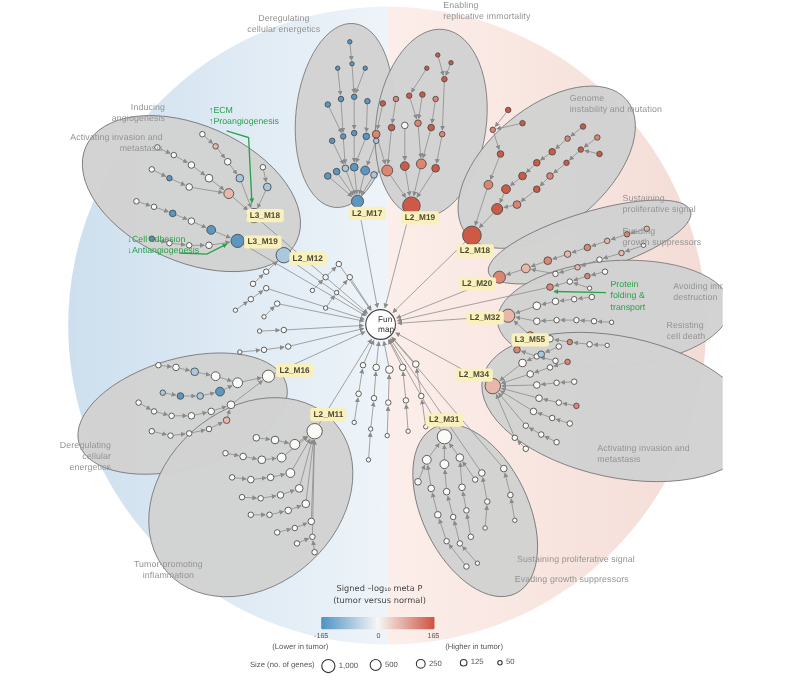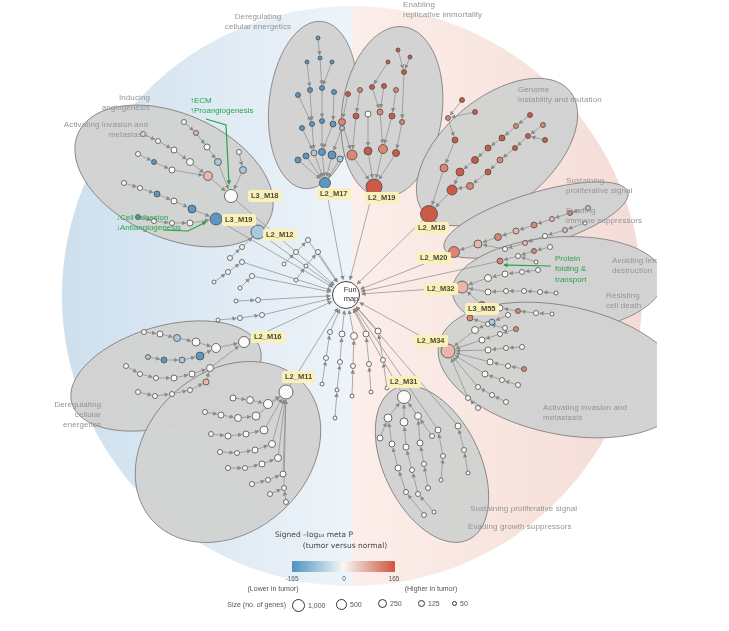--- a/index.html
+++ b/index.html
@@ -6,21 +6,21 @@
   .stage{position:relative;width:657px;height:631px;background:#fff;overflow:hidden;
          font-family:"Liberation Sans",sans-serif;}
   #svg{position:absolute;left:0;top:0;}
   #labels{position:absolute;left:0;top:0;width:729px;height:631px;pointer-events:none;}
   .hallmark{position:absolute;font-size:8px;line-height:1.26;color:#949494;white-space:pre-line;letter-spacing:.1px;}
   .modlabel{position:absolute;font-size:7.5px;line-height:1;font-weight:700;color:#4a4a38;
             background:#faf0bb;padding:2px 3px;border-radius:2.5px;white-space:nowrap;}
   .annot{position:absolute;font-size:8px;line-height:1.3;color:#2aa24b;white-space:pre-line;font-weight:400;}
   .center-label{position:absolute;left:351px;top:295px;transform:translate(-50%,-50%);
             font-size:7.5px;line-height:1.15;color:#333;white-space:pre-line;}
-  .lg-title{position:absolute;left:275px;top:530px;width:140px;text-align:left;
+  .lg-title{position:absolute;left:275px;top:530px;width:140px;text-align:center;
             font-family:"DejaVu Sans",sans-serif;font-size:7.5px;color:#444;}
   .lg-sub{position:absolute;left:275px;top:541px;width:140px;text-align:center;
             font-family:"DejaVu Sans",sans-serif;font-size:7.5px;color:#444;}
   .colorbar{position:absolute;left:292px;top:561px;width:103px;height:11px;border-radius:1px;}
   .tick{position:absolute;top:575px;width:28px;text-align:center;font-size:6.5px;color:#555;}
   .t-min{left:278px;} .t-mid{left:330px;} .t-max{left:380px;}
   .cap{position:absolute;top:585px;font-size:7px;color:#555;text-align:center;}
   .c-min{left:228px;width:90px;} .c-max{left:381px;width:100px;}
   .size-label{position:absolute;left:180px;top:601px;width:106px;text-align:right;font-size:7px;color:#555;}
   .size-item{position:absolute;top:599px;font-size:7px;color:#555;white-space:nowrap;}
@@ -569,34 +569,36 @@
 replicative immortality</div>
       <div class="hallmark" style="top: 85px; left: 518px;">Genome
 instability and mutation</div>
       <div class="hallmark" style="top: 93px; left: -10px; width: 160px; text-align: right;">Inducing
 angiogenesis</div>
       <div class="hallmark" style="top: 120px; left: -12px; width: 160px; text-align: right;">Activating invasion and
 metastasis</div>
       <div class="hallmark" style="top: 176px; left: 566px;">Sustaining
 proliferative signal</div>
       <div class="hallmark" style="top: 206px; left: 566px;">Evading
-immune suppressors</div>
+growth suppressors</div>
       <div class="hallmark" style="top: 256px; left: 612px;">Avoiding immune
 destruction</div>
       <div class="hallmark" style="top: 291px; left: 606px;">Resisting
 cell death</div>
       <div class="hallmark" style="top: 403px; left: 543px;">Activating invasion and
 metastasis</div>
       <div class="hallmark" style="top: 400px; left: -59px; width: 160px; text-align: right;">Deregulating
 cellular
 energetics</div>
+      <div class="hallmark" style="top: 508px; left: 73px; width: 160px; text-align: center;">Tumor-promoting
+inflammation</div>
       <div class="hallmark" style="top: 504px; left: 470px;">Sustaining proliferative signal</div>
       <div class="hallmark" style="top: 522px; left: 468px;">Evading growth suppressors</div>
       <div class="modlabel" style="left: 317px; top: 188px;">L2_M17</div>
-      <div class="modlabel" style="left: 248px; top: 190px;">L3_M18</div>
+      <div class="modlabel" style="left: 224px; top: 190px;">L3_M18</div>
       <div class="modlabel" style="left: 222px; top: 214px;">L3_M19</div>
       <div class="modlabel" style="left: 263px; top: 229px;">L2_M12</div>
       <div class="modlabel" style="left: 365px; top: 192px;">L2_M19</div>
       <div class="modlabel" style="left: 415px; top: 222px;">L2_M18</div>
       <div class="modlabel" style="left: 417px; top: 252px;">L2_M20</div>
       <div class="modlabel" style="left: 465px; top: 259px; margin-top: 44px;">L3_M55</div>
       <div class="modlabel" style="left: 424px; top: 283px;">L2_M32</div>
       <div class="modlabel" style="left: 414px; top: 335px;">L2_M34</div>
       <div class="modlabel" style="left: 387px; top: 376px;">L2_M31</div>
       <div class="modlabel" style="left: 251px; top: 331px;">L2_M16</div>

